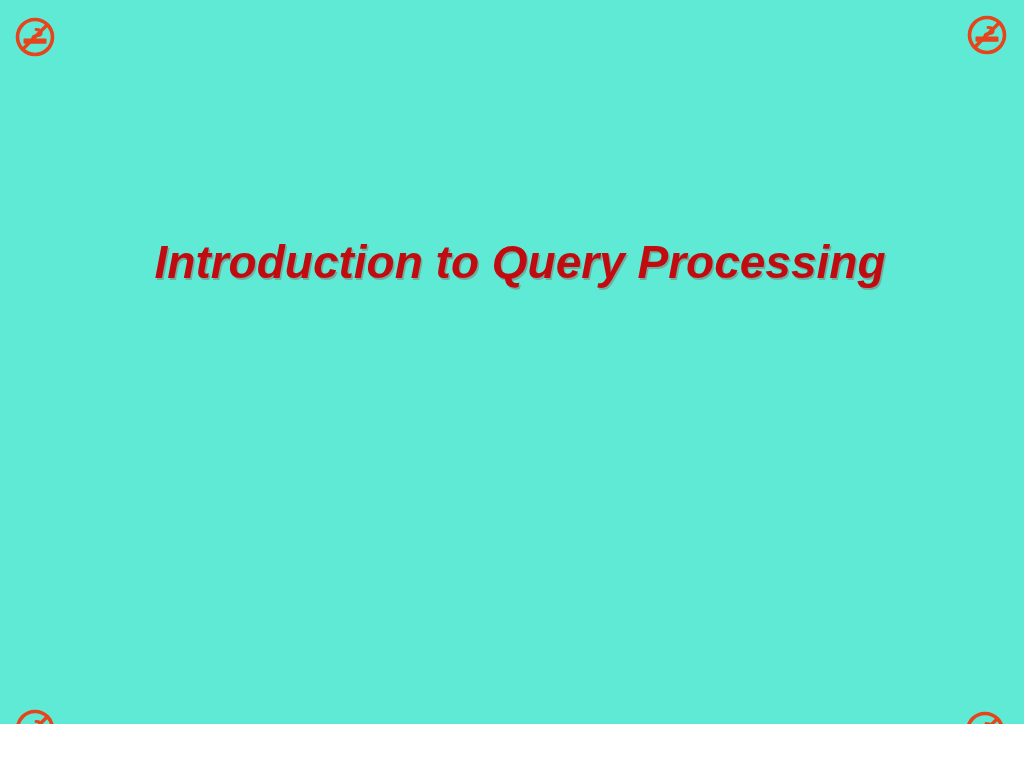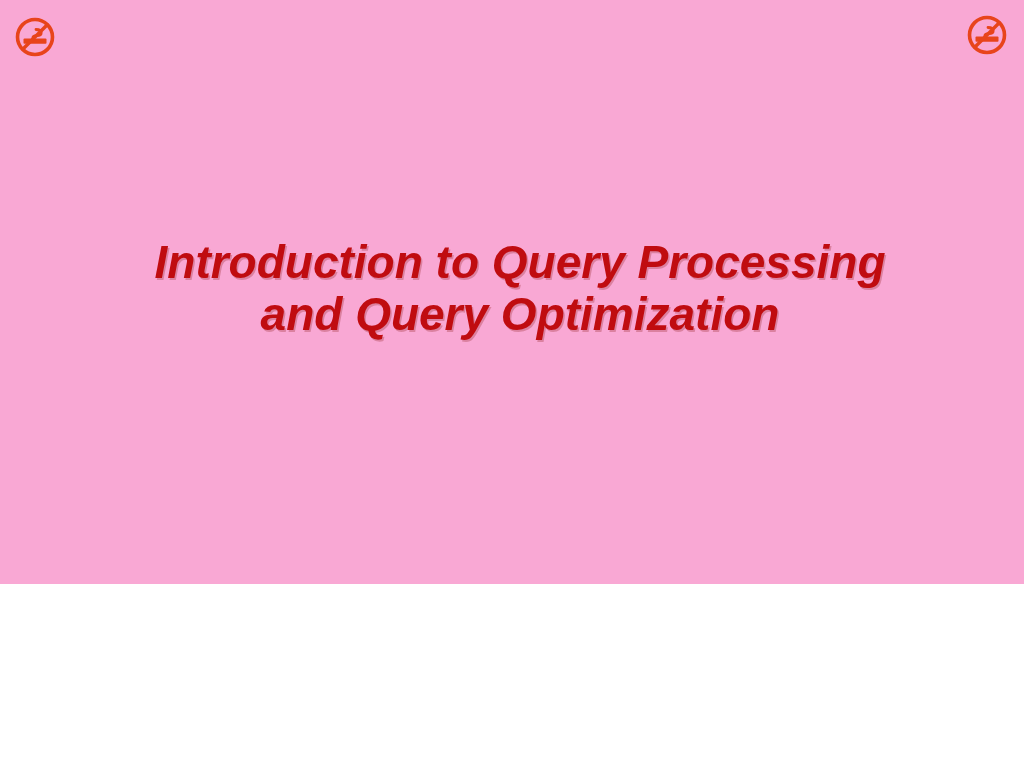--- a/index.html
+++ b/index.html
@@ -6,22 +6,22 @@
     margin: 0;
     padding: 0;
     background: #ffffff;
   }
   body {
     font-family: "Liberation Sans", sans-serif;
   }
   #slide {
     position: relative;
     width: 1024px;
-    height: 584px;
-    background: #f9a8d4;
+    height: 724px;
+    background: #5eead4;
     overflow: hidden;
   }
 
   
   .corner-icon {
     position: absolute;
     width: 42px;
     height: 42px;
   }
   .corner-icon svg {
@@ -104,18 +104,17 @@
     <svg viewBox="0 0 42 42" xmlns="http://www.w3.org/2000/svg">
       <circle cx="21" cy="21" r="17.5" fill="none" stroke="#E8441B" stroke-width="3.6"></circle>
       <rect x="9.5" y="22.5" width="23" height="5.2" rx="1" fill="#E8441B"></rect>
       <path d="M22 13.5 q5.2 0 5.2 3.2 q0 3.0 -4.4 3.0 q-4.0 0 -4.0 2.6" fill="none" stroke="#E8441B" stroke-width="2.8" stroke-linecap="round"></path>
       <line x1="9" y1="33" x2="33" y2="9" stroke="#E8441B" stroke-width="3.4" stroke-linecap="round"></line>
     </svg>
   </div>
 
   <div id="title-block">
     <div class="title-line">Introduction to Query Processing</div>
-    <div class="title-line">and Query Optimization</div>
   </div>
 
   <div id="page-number">1</div>
 
 </div>
 
 </body></html>

